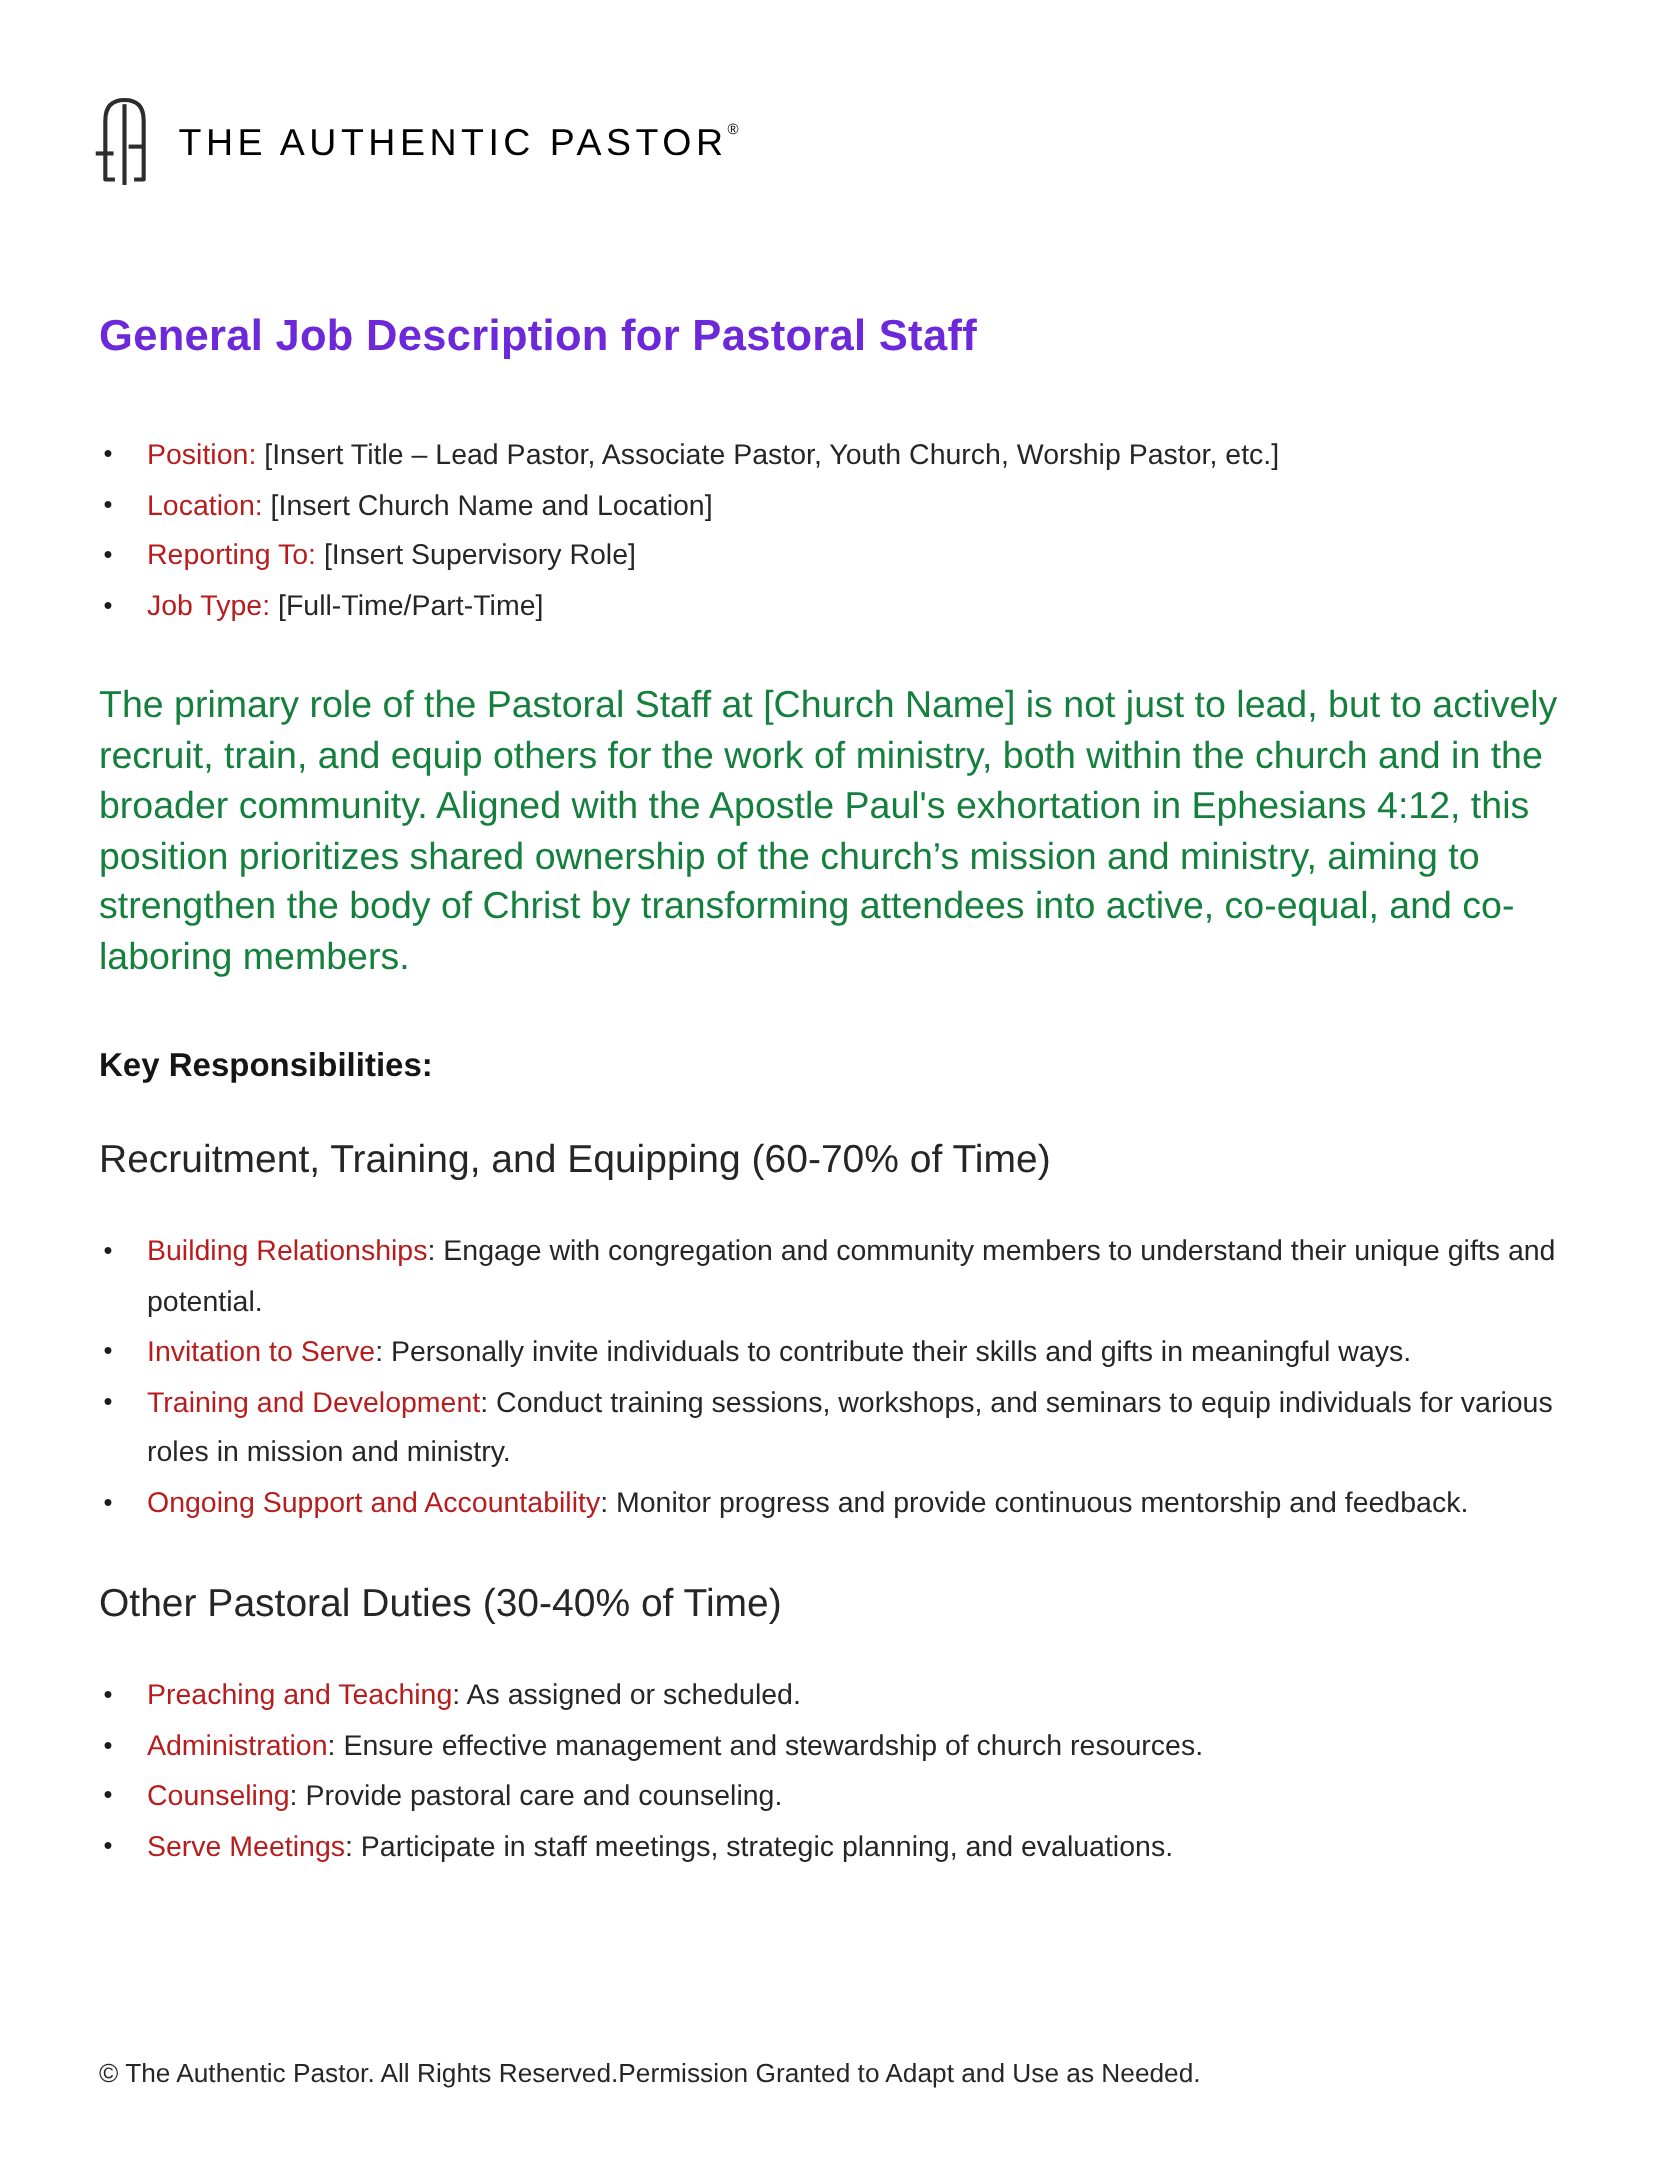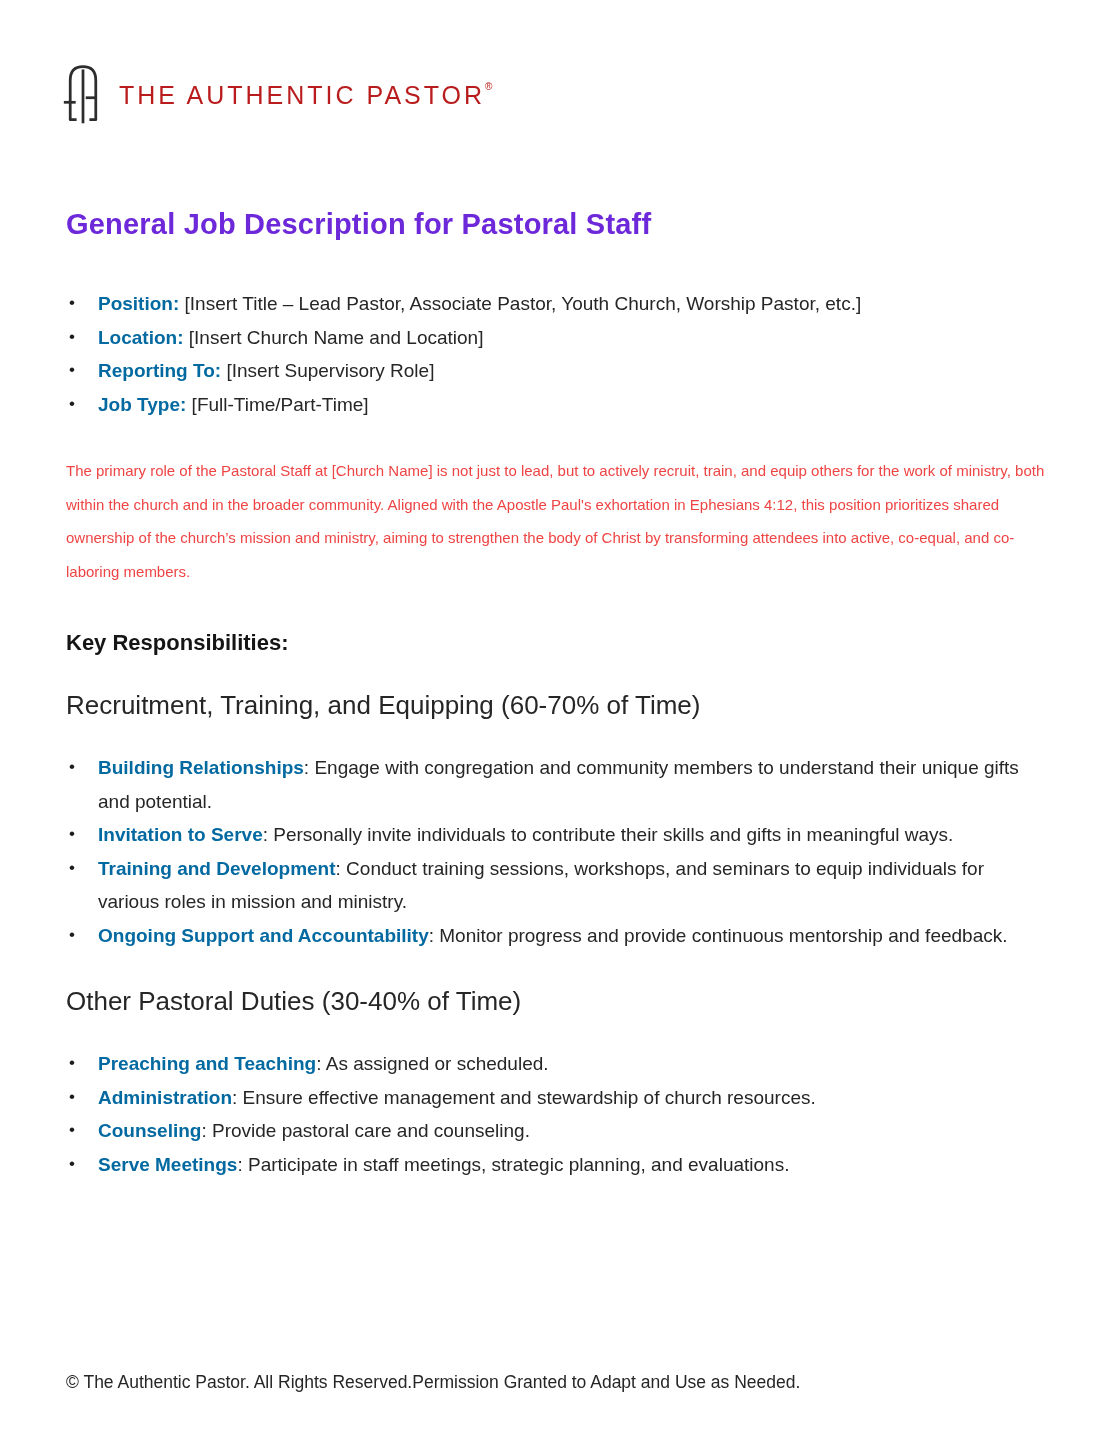--- a/index.html
+++ b/index.html
@@ -8,44 +8,44 @@
     width:1112px; height:1440px; margin:0 auto; background:#ffffff;
     position:relative; overflow:hidden;
     font-family:"Liberation Sans", sans-serif; color:#262626;
   }
   .inner { padding:0 66px; }
 
   
   .logo-row { display:flex; align-items:center; gap:15px; padding:60px 0 0 62px; }
   .logo-mark { flex:0 0 auto; }
   .wordmark {
-    font-size:25px; letter-spacing:3px; color:#b91c1c; font-weight:400;
+    font-size:25px; letter-spacing:3px; color:#000000; font-weight:400;
     white-space:nowrap;
   }
   .wordmark sup { font-size:10px; letter-spacing:0; vertical-align:14px; }
 
   
   h1 {
     margin-top:78px; font-size:29px; font-weight:700; color:#6d28d9;
     letter-spacing:0.2px;
   }
   h2 { margin-top:42px; font-size:22px; font-weight:700; color:#151515; }
 
   
-  .body-par { margin-top:33px; font-size:15px; line-height:33.5px; color:#ef4444; }
+  .body-par { margin-top:33px; font-size:25px; line-height:33.5px; color:#15803d; }
   .group-label { margin-top:33px; font-size:26px; line-height:33px; color:#262626; }
 
   ul { list-style:none; margin-top:29px; }
   ul.meta { margin-top:46px; }
   li {
     position:relative; padding-left:32px;
     font-size:19px; line-height:33.5px; color:#262626;
   }
   .dot { position:absolute; left:3px; top:-1px; font-size:17px; color:#1c1c1c; }
-  .b { font-weight:700; color:#0369a1; }
+  .b { font-weight:400; color:#b91c1c; }
 
   
   footer {
     position:absolute; left:66px; right:66px; top:1372px;
     display:flex; justify-content:flex-start;
     font-size:17.5px; color:#262626;
   }
 </style>
 </head>
 <body>

